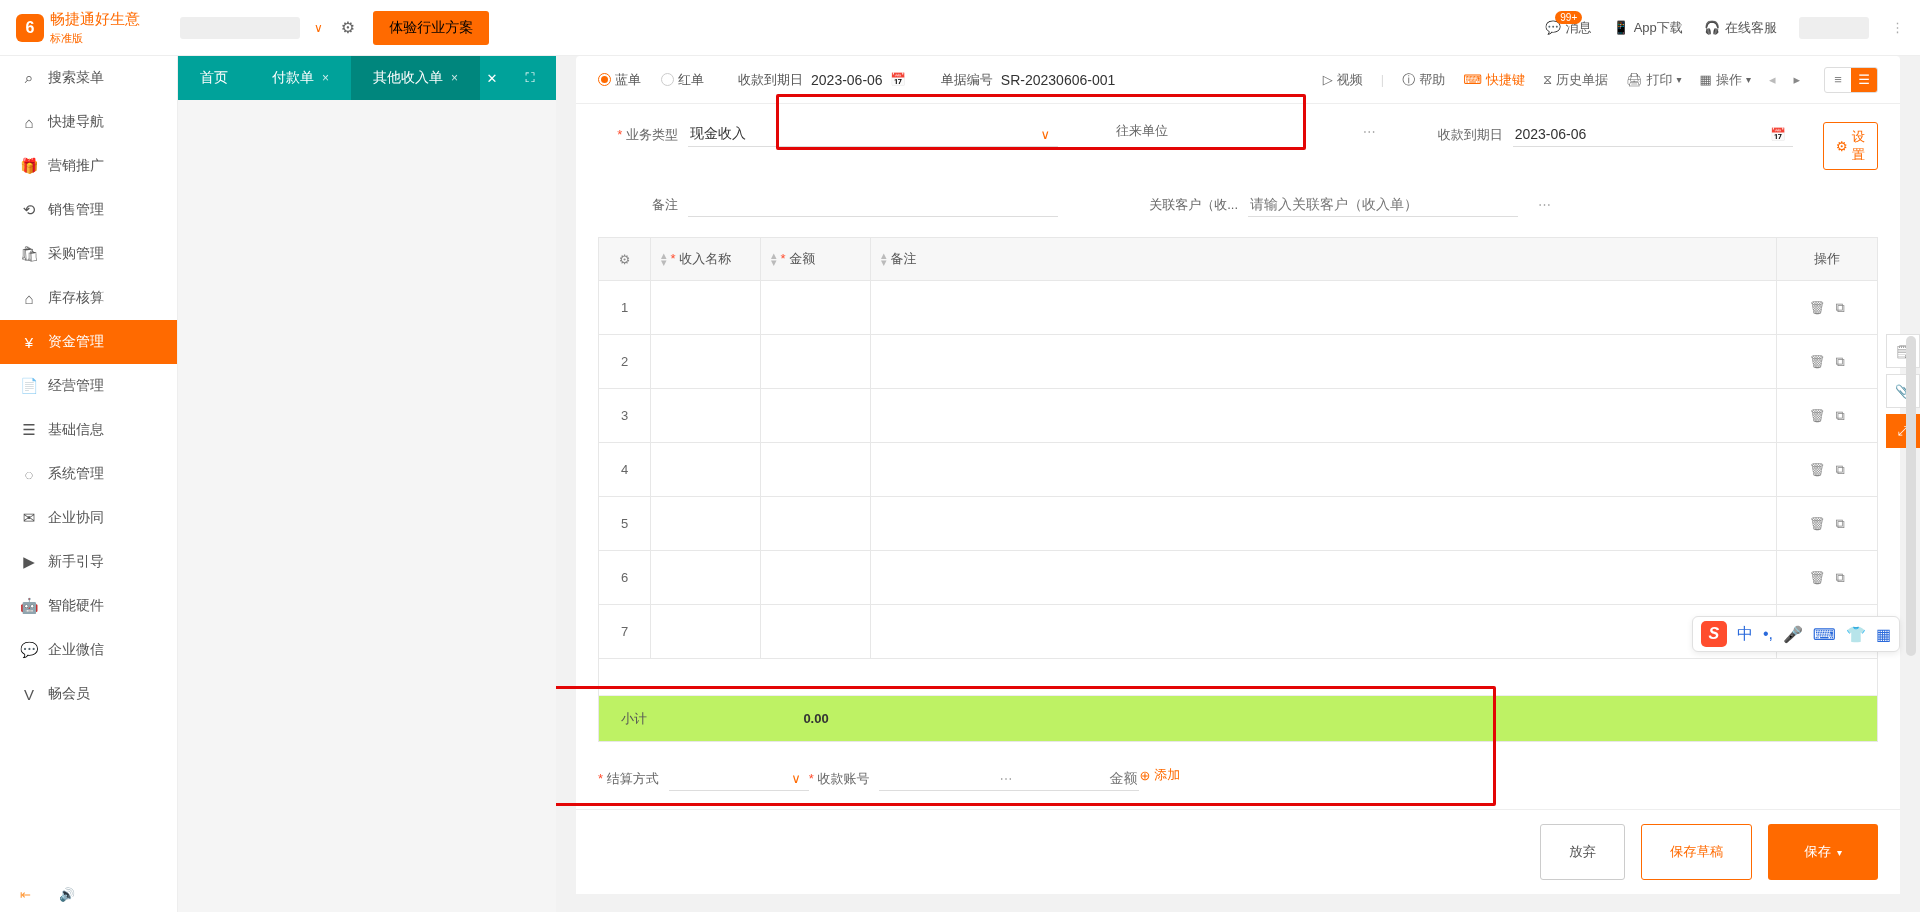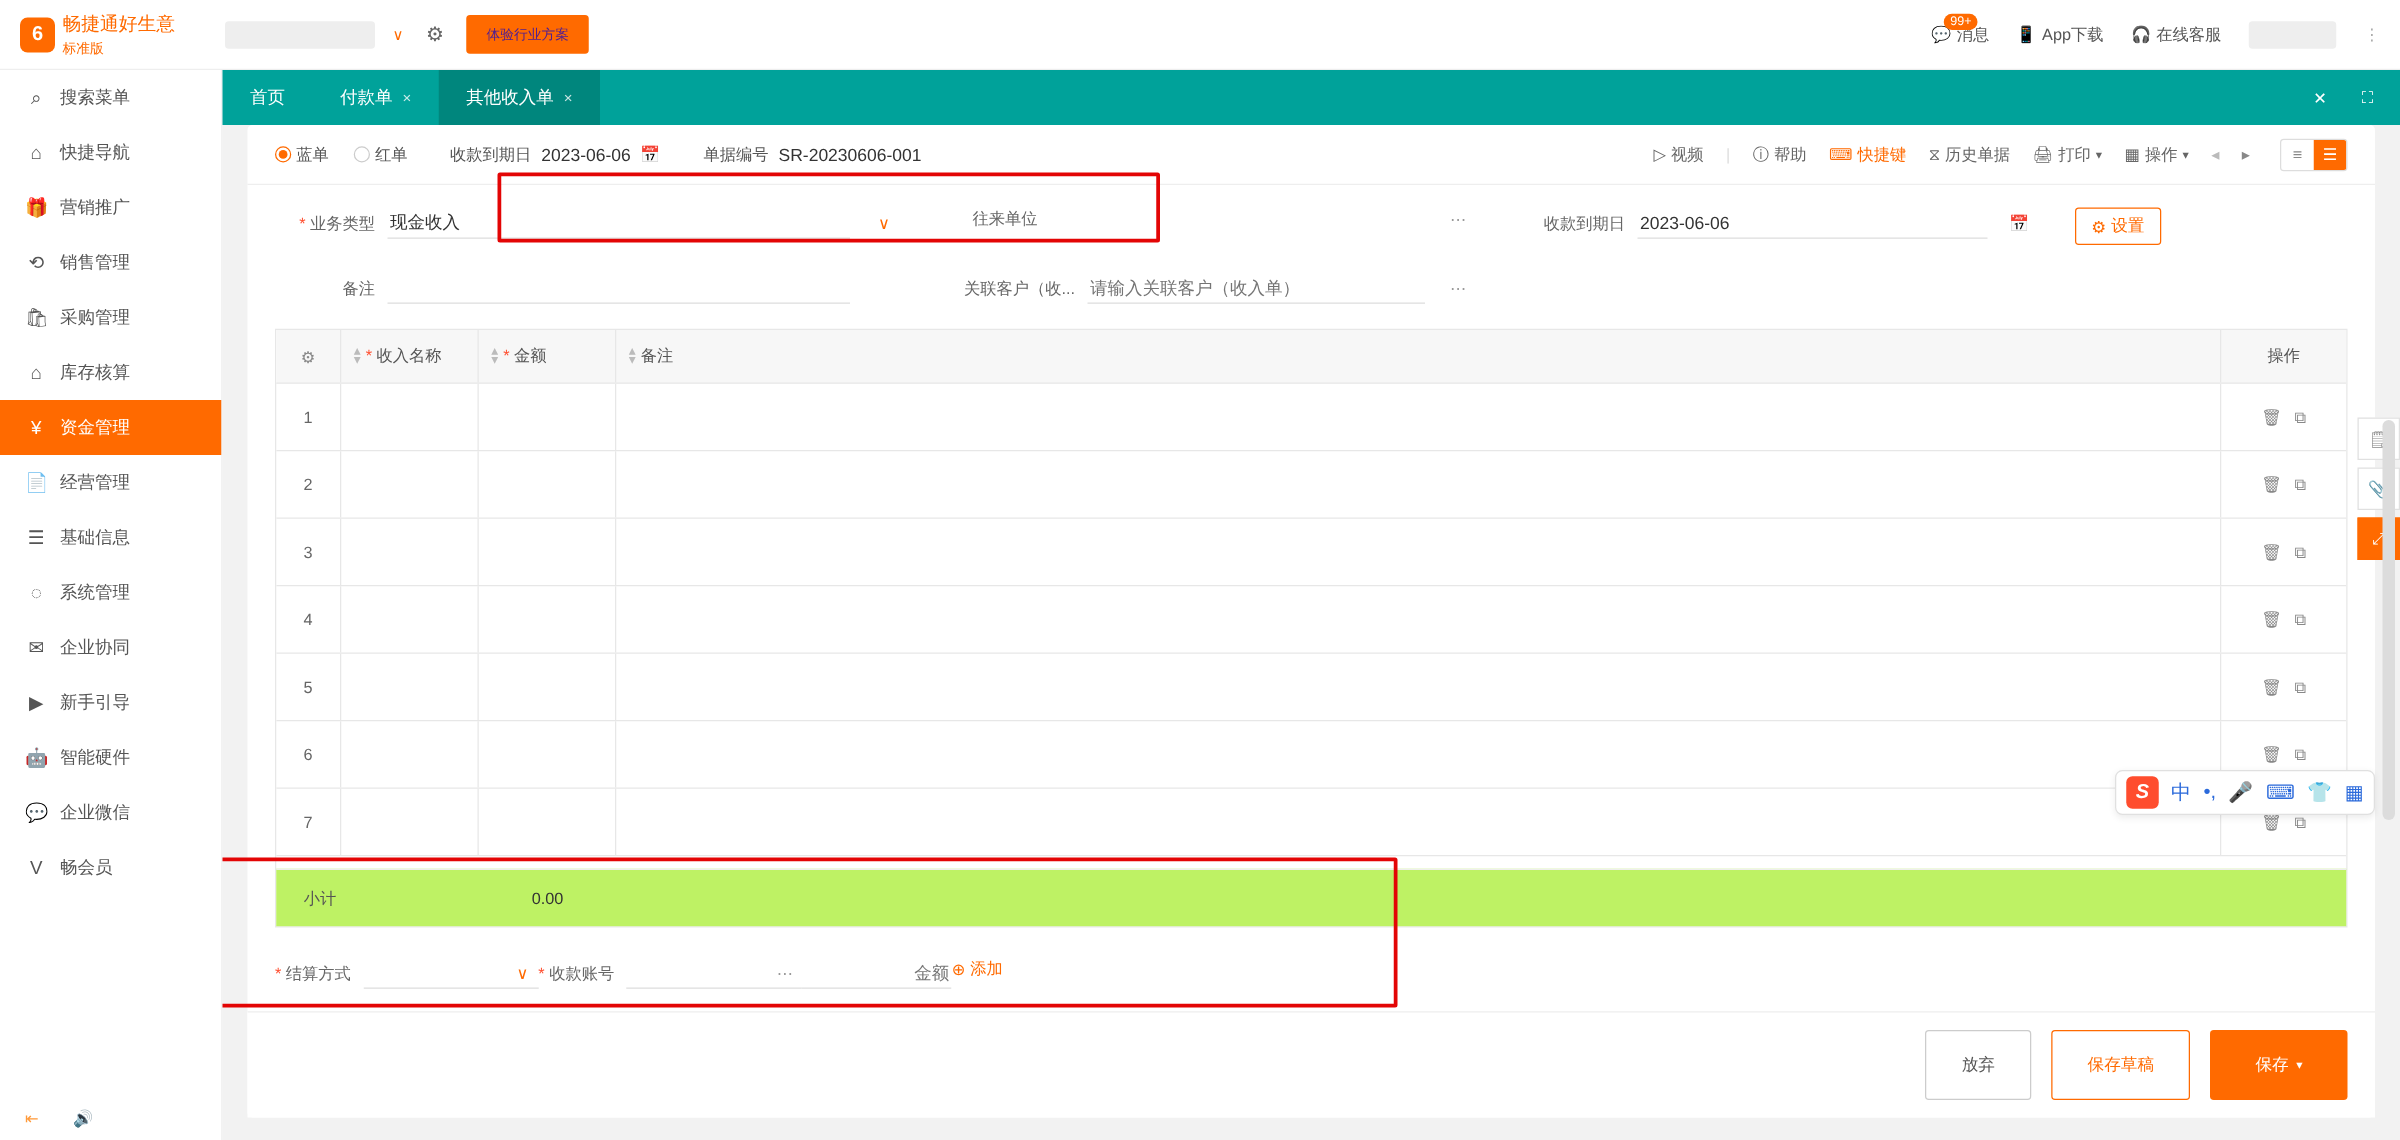--- a/index.html
+++ b/index.html
@@ -7,32 +7,32 @@
 .app{display:flex;flex-direction:column;height:912px;width:1920px}
 .topbar{height:56px;background:#fff;display:flex;align-items:center;padding:0 16px;border-bottom:1px solid #eee}
 .logo{display:flex;align-items:center;gap:6px}
 .logo-icon{width:28px;height:28px;background:#ff6a00;border-radius:6px;display:flex;align-items:center;justify-content:center;color:#fff;font-weight:bold;font-size:16px}
 .logo-text{color:#ff6a00;font-size:15px;font-weight:500}
 .logo-sub{color:#ff6a00;font-size:11px;margin-top:2px}
 .org-select{margin-left:40px;display:flex;align-items:center;gap:8px;color:#666}
 .org-select .pill{background:#eee;width:120px;height:22px;border-radius:3px}
 .caret-orange{color:#ff6a00;font-size:12px;margin-left:6px}
 .gear{color:#666;margin-left:18px;font-size:16px}
-.btn-orange{background:#ff6a00;color:#4c1d95;border:none;padding:8px 16px;border-radius:3px;margin-left:18px;cursor:pointer;font-size:11px}
+.btn-orange{background:#ff6a00;color:#000000;border:none;padding:8px 16px;border-radius:3px;margin-left:18px;cursor:pointer;font-size:14px}
 .top-right{margin-left:auto;display:flex;align-items:center;gap:22px;color:#555}
 .top-right .item{display:flex;align-items:center;gap:4px;cursor:pointer;position:relative}
 .badge{position:absolute;top:-8px;left:10px;background:#ff6a00;color:#fff;font-size:10px;padding:1px 5px;border-radius:8px}
 .avatar{width:70px;height:22px;background:#eee;border-radius:3px}
 .body{flex:1;display:flex;min-height:0}
 .sidebar{width:178px;background:#fff;display:flex;flex-direction:column;border-right:1px solid #eee}
 .side-item{display:flex;align-items:center;gap:10px;padding:13px 20px;color:#555;cursor:pointer;font-size:14px}
 .side-item.active{background:#ff6a00;color:#fff}
 .side-item .icn{width:18px;text-align:center;font-size:15px}
 .side-foot{margin-top:auto;display:flex;padding:10px 20px;gap:28px;color:#ff9a3a}
-.main{flex:1;display:flex;flex-direction:column;min-width:0;position:relative}
+.main{flex:1;display:flex;flex-direction:row;min-width:0;position:relative}
 .tabs{height:44px;background:#00a29a;display:flex;align-items:stretch;color:#fff}
 .tab{padding:0 22px;display:flex;align-items:center;gap:8px;cursor:pointer;font-size:14px}
 .tab.active{background:#00867d}
 .tab .x{font-size:12px;opacity:.8}
 .tabs-actions{margin-left:auto;display:flex;align-items:center;gap:14px;padding-right:14px;color:#fff}
 .tabs-actions .box{width:24px;height:24px;display:flex;align-items:center;justify-content:center;cursor:pointer}
 .content{flex:1;background:#f2f2f2;padding:0 20px 18px;overflow:auto}
 .card{background:#fff;border-radius:4px;margin-top:0;height:100%;display:flex;flex-direction:column}
 .card-head{height:48px;border-bottom:1px solid #eee;display:flex;align-items:center;padding:0 22px;gap:20px;font-size:13px;color:#555}
 .radio{display:flex;align-items:center;gap:4px}
@@ -67,21 +67,21 @@
 .c-remark{flex:1}
 .c-ops{width:100px;justify-content:center}
 .th .sort{color:#bbb;margin-right:4px;font-size:11px;display:flex;flex-direction:column;line-height:7px}
 .tbl-body{flex:1;overflow:auto}
 .tr{display:flex;border-bottom:1px solid #e7e7e7;height:54px;align-items:stretch}
 .tr .td{color:#666}
 .rownum{width:52px;justify-content:center;color:#888}
 .ops-icons{color:#888;display:flex;gap:10px}
 .tr-foot{display:flex;background:#bef264;height:46px;align-items:center;border-top:1px solid #eee}
 .tr-foot .lbl{width:162px;padding-left:22px;color:#555}
-.tr-foot .amt{width:110px;text-align:center;color:#333;font-weight:400}
+.tr-foot .amt{width:110px;text-align:center;color:#333;font-weight:700}
 .settle-row{display:flex;align-items:flex-start;padding:24px 22px 8px;color:#555;position:relative}
 .settle-row .field .val{width:140px}
 .add-link{color:#ff6a00;display:flex;align-items:center;gap:4px;cursor:pointer}
 .footer{display:flex;justify-content:flex-end;gap:16px;padding:14px 22px;border-top:1px solid #eee;background:#fff;margin-top:10px}
 .btn-plain{border:1px solid #ccc;background:#fff;color:#555;padding:8px 28px;border-radius:3px;cursor:pointer}
 .btn-out-o{border:1px solid #ff6a00;background:#fff;color:#ff6a00;padding:18px 28px;border-radius:3px;cursor:pointer}
 .btn-fill-o{border:none;background:#ff6a00;color:#fff;padding:8px 36px;border-radius:3px;cursor:pointer;display:flex;align-items:center;gap:6px}
 .scrollbar-fake{position:absolute;right:4px;top:280px;width:10px;height:320px;background:#dcdcdc;border-radius:5px}
 .right-rail{position:absolute;right:0;top:278px;width:34px;display:flex;flex-direction:column;gap:6px}
 .right-rail span{width:34px;height:34px;background:#fff;border:1px solid #e0e0e0;display:flex;align-items:center;justify-content:center;color:#888;cursor:pointer}

